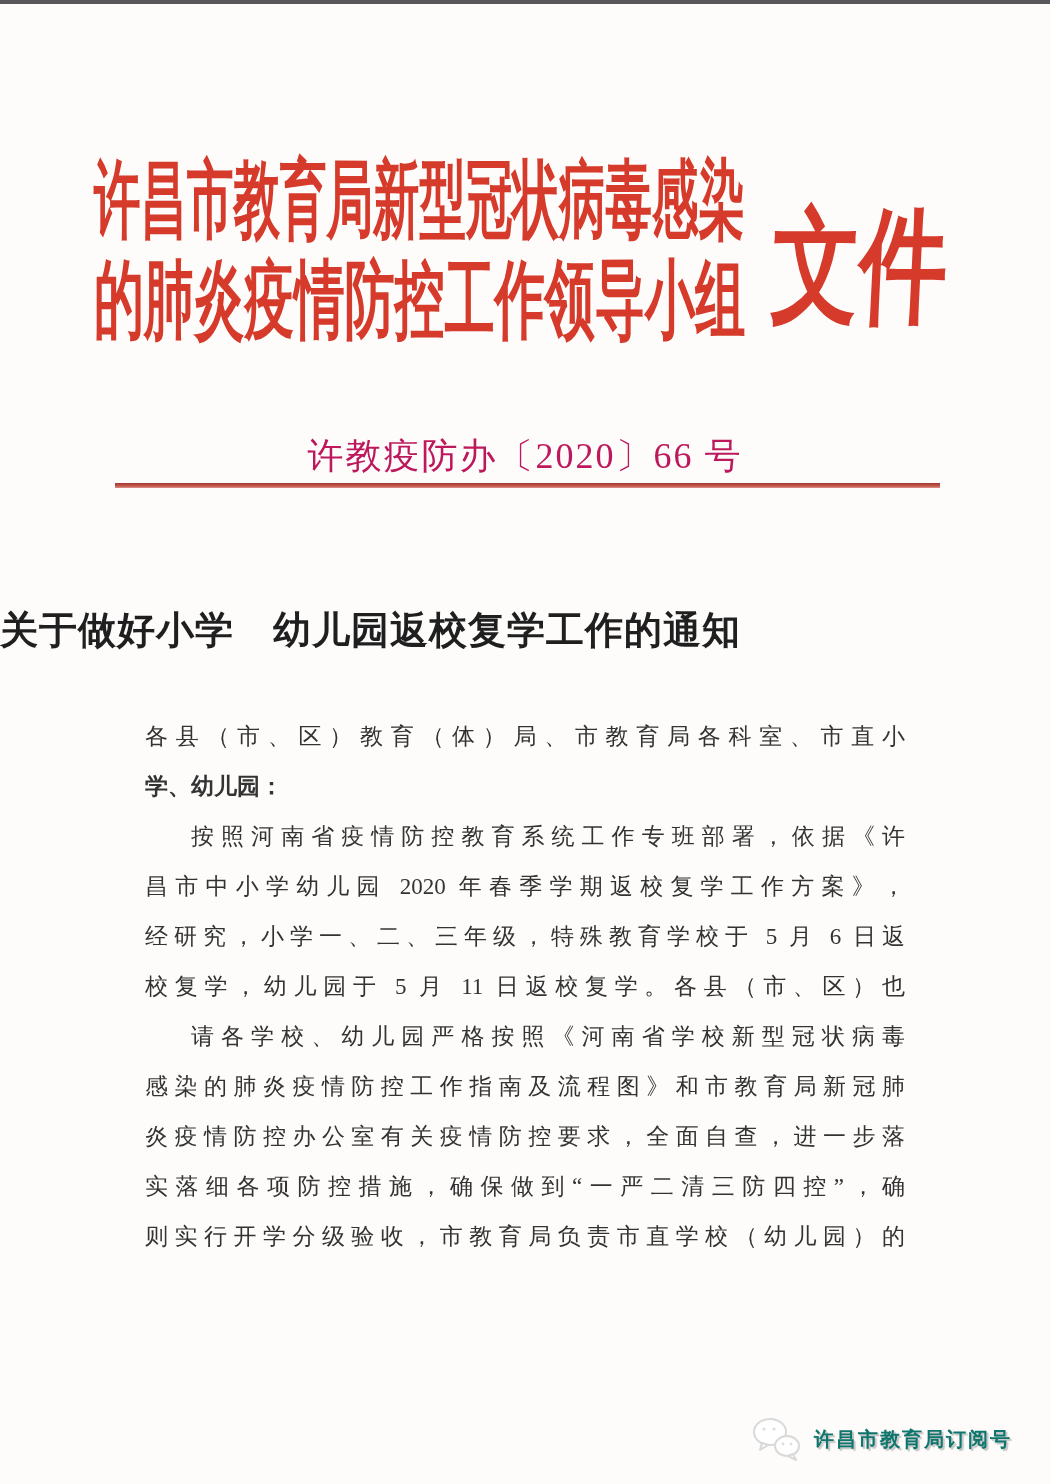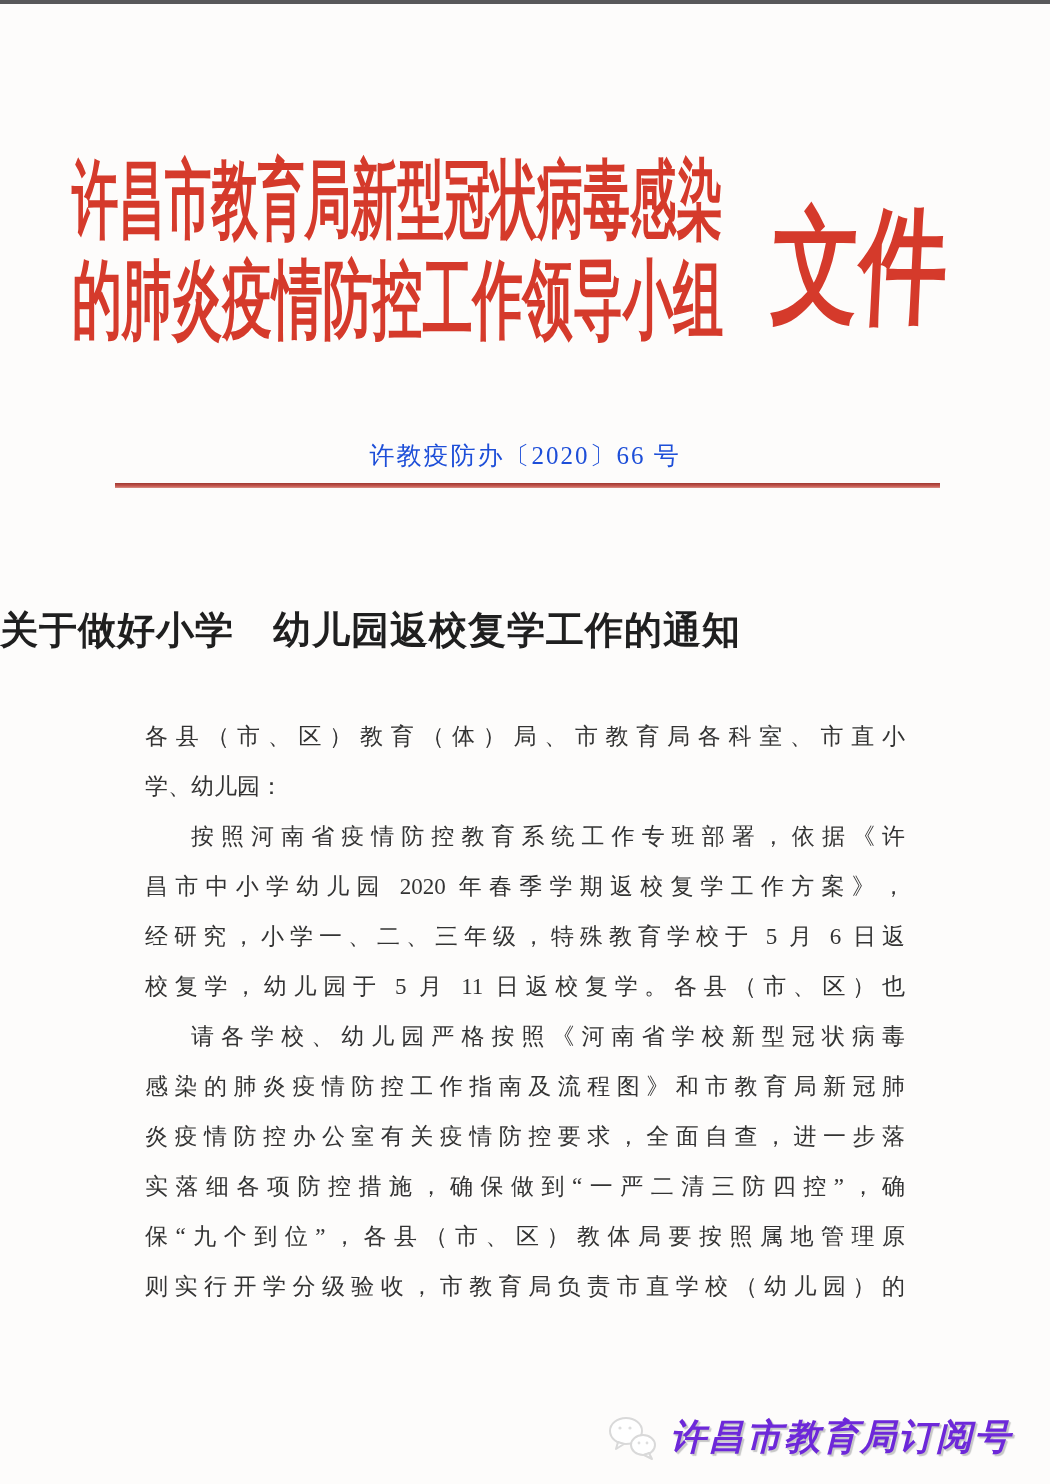--- a/index.html
+++ b/index.html
@@ -14,21 +14,21 @@
     position:absolute;top:0;left:0;width:100%;height:4px;
     background:#58585a;
   }
   
   .header{
     position:relative;
     padding-top:150px;
     height:200px;
     box-sizing:content-box;
   }
-  .header-lines{ padding-left:72px;font-family:Liberation Serif, serif; }
+  .header-lines{ padding-left:94px;font-family:Liberation Serif, serif; }
   .hl{
     display:block;
     height:100px;line-height:100px;
     font-size:62px;font-weight:700;
     color:#d53a2b;
     white-space:nowrap;
     transform-origin:0 50%;
     letter-spacing:0;
   }
   .hl1{ transform:scale(0.75,1.38); }
@@ -40,22 +40,22 @@
     color:#d53a2b;
     white-space:nowrap;
     transform:scaleX(0.70) skewX(-4deg);
     transform-origin:100% 0;
     line-height:1;
   }
   
   .doc-number{
     margin-top:85px;
     text-align:center;
-    font-size:25px;line-height:42px;
-    color:#1d4ed8;
+    font-size:36px;line-height:42px;
+    color:#be185d;
     letter-spacing:2px;
   }
   .red-rule{
     margin:6px 110px 0 115px;
     height:5px;
     background:linear-gradient(#a03831,#c4574e 60%,#dc9288);
   }
   
   .doc-title{
     margin-top:118px;
@@ -71,35 +71,34 @@
     color:#333;
   }
   .line{
     height:50px;line-height:50px;
     text-align:justify;
     text-align-last:justify;
     white-space:normal;
     overflow:hidden;
   }
   .line.indent{ text-indent:2em; }
-  .line.end{ text-align-last:left; }
+  .line.end{ text-align-last:left;font-weight:bold; }
   
   .watermark{
     position:absolute;
     right:38px;bottom:22px;
     display:flex;align-items:center;gap:10px;
   }
   .wm-text{
     font-family:"Liberation Sans","DejaVu Sans",sans-serif;
-    font-size:36px;font-weight:700;
-    color:#6d28d9;
+    font-size:20px;font-weight:700;
+    color:#0f766e;
     text-shadow:2px 2px 1px #c6c6c6, 1px 1px 0 #d8d8d8;
     letter-spacing:2px;
     white-space:nowrap;
-    font-style:italic;
   }
   .wm-icon svg{ display:block; }
 </style>
 </head>
 <body>
 
 <div class="page">
   <div class="topbar"></div>
 
   <div class="header">
@@ -119,21 +118,20 @@
       <div class="line">各县（市、区）教育（体）局、市教育局各科室、市直小</div>
       <div class="line end">学、幼儿园：</div>
       <div class="line indent">按照河南省疫情防控教育系统工作专班部署，依据《许</div>
       <div class="line">昌市中小学幼儿园 2020 年春季学期返校复学工作方案》，</div>
       <div class="line">经研究，小学一、二、三年级，特殊教育学校于 5 月 6 日返</div>
       <div class="line">校复学，幼儿园于 5 月 11 日返校复学。各县（市、区）也</div>
       <div class="line indent">请各学校、幼儿园严格按照《河南省学校新型冠状病毒</div>
       <div class="line">感染的肺炎疫情防控工作指南及流程图》和市教育局新冠肺</div>
       <div class="line">炎疫情防控办公室有关疫情防控要求，全面自查，进一步落</div>
       <div class="line">实落细各项防控措施，确保做到“一严二清三防四控”，确</div>
-      <div class="line">保“九个到位”，各县（市、区）教体局要按照属地管理原</div>
       <div class="line">则实行开学分级验收，市教育局负责市直学校（幼儿园）的</div>
     </div>
 
   <div class="watermark">
     <span class="wm-icon">
       <svg width="54" height="46" viewBox="0 0 54 46">
         <ellipse cx="20" cy="16" rx="16" ry="13" fill="#ffffff" stroke="#d9d9d9" stroke-width="2"></ellipse>
         <path d="M12 27 L10 34 L18 29 Z" fill="#ffffff" stroke="#d9d9d9" stroke-width="2" stroke-linejoin="round"></path>
         <circle cx="14" cy="13" r="1.6" fill="#dedede"></circle>
         <circle cx="24" cy="13" r="1.6" fill="#dedede"></circle>

